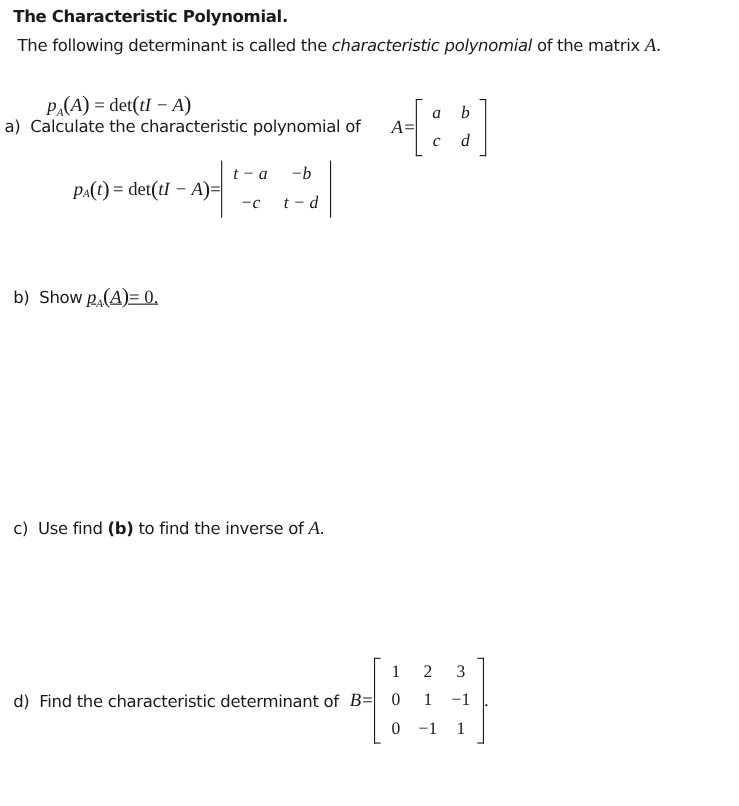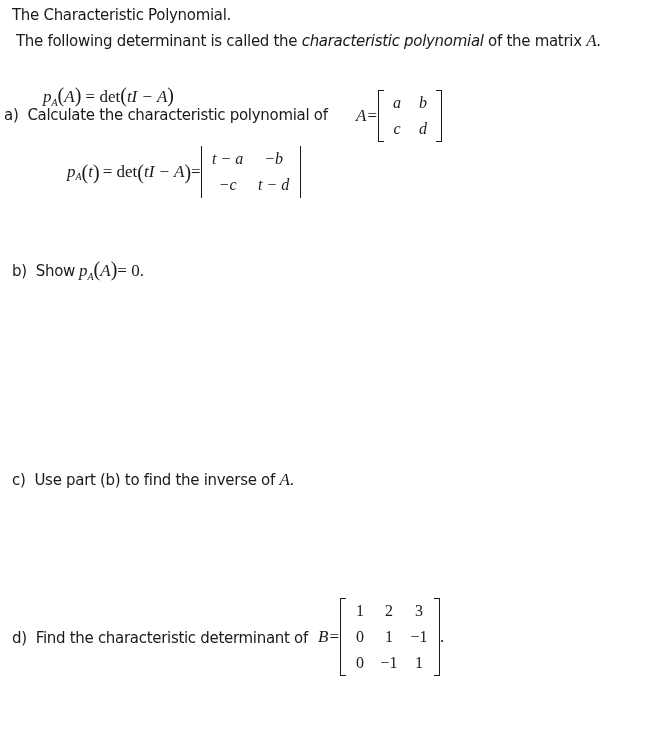--- a/index.html
+++ b/index.html
@@ -2,21 +2,21 @@
 <html><head>
 <meta charset="utf-8">
 <style>
   html, body { margin:0; padding:0; background:#ffffff; }
   body { width:672px; height:733px; position:relative; overflow:hidden; color:#1a1a1a;
          font-family:"DejaVu Sans", sans-serif; }
   .abs { position:absolute; white-space:nowrap; }
   .sans { font-family:"DejaVu Sans", sans-serif; font-size:15px; letter-spacing:-0.3px; }
   .serif { font-family:"Liberation Serif", serif; font-size:17px; }
   .it { font-style:italic; }
-  .b { font-weight:normal; }
+  .b { font-weight:bold; }
   .sub { font-size:10px; font-style:italic; position:relative; top:4px; }
   .paren { font-size:20px; font-weight:normal; }
   .matrix { display:inline-grid; position:relative; vertical-align:middle; padding:0 6px; }
   .matrix.br::before, .matrix.br::after { content:""; position:absolute; top:0; bottom:0; width:5px;
       border:1.3px solid #1a1a1a; }
   .matrix.br::before { left:0; border-right:none; }
   .matrix.br::after { right:0; border-left:none; }
   .matrix.det::before, .matrix.det::after { content:""; position:absolute; top:0; bottom:0; width:0;
       border-left:1.3px solid #1a1a1a; }
   .matrix.det::before { left:0; }
@@ -67,25 +67,25 @@
     <span class="cell it">−b</span>
     <span class="cell it">−c</span>
     <span class="cell it">t − d</span>
   </div>
 </div>
 
 <div class="abs" style="left:12px;top:258px;display:flex;align-items:baseline;">
   <span class="sans">b)</span>
     <span class="sans">&nbsp;&nbsp;</span>
     <span class="sans">Show </span>
-  <span class="serif" style="margin-left:4px;"><span class="it">p</span><span class="sub">A</span><span class="paren">(</span><span class="it">A</span><span class="paren">)</span><span>= 0.</span></span>
+  <span class="serif" style="margin-left:4px;text-decoration:underline;"><span class="it">p</span><span class="sub">A</span><span class="paren">(</span><span class="it">A</span><span class="paren">)</span><span>= 0.</span></span>
 </div>
 
 <div class="abs sans" style="left:12px;top:470px;">
-  <span>c)</span>&nbsp;&nbsp;<span>Use part </span><span class="b">(b)</span><span> to find the inverse of </span><span class="serif it">A</span><span>.</span>
+  <span>c)</span>&nbsp;&nbsp;<span>Use find </span><span class="b">(b)</span><span> to find the inverse of </span><span class="serif it">A</span><span>.</span>
 </div>
 
 <div class="abs sans" style="left:12px;top:629px;">
   <span>d)</span>&nbsp;&nbsp;<span>Find the characteristic determinant of </span>
 </div>
 <div class="abs serif" style="left:318px;top:598px;display:flex;align-items:center;">
   <span class="it">B</span>
   <span style="margin:0 1px;">=</span>
   <div class="matrix br" style="grid-template-columns:28px 30px 30px;">
     <span class="cell">1</span>

